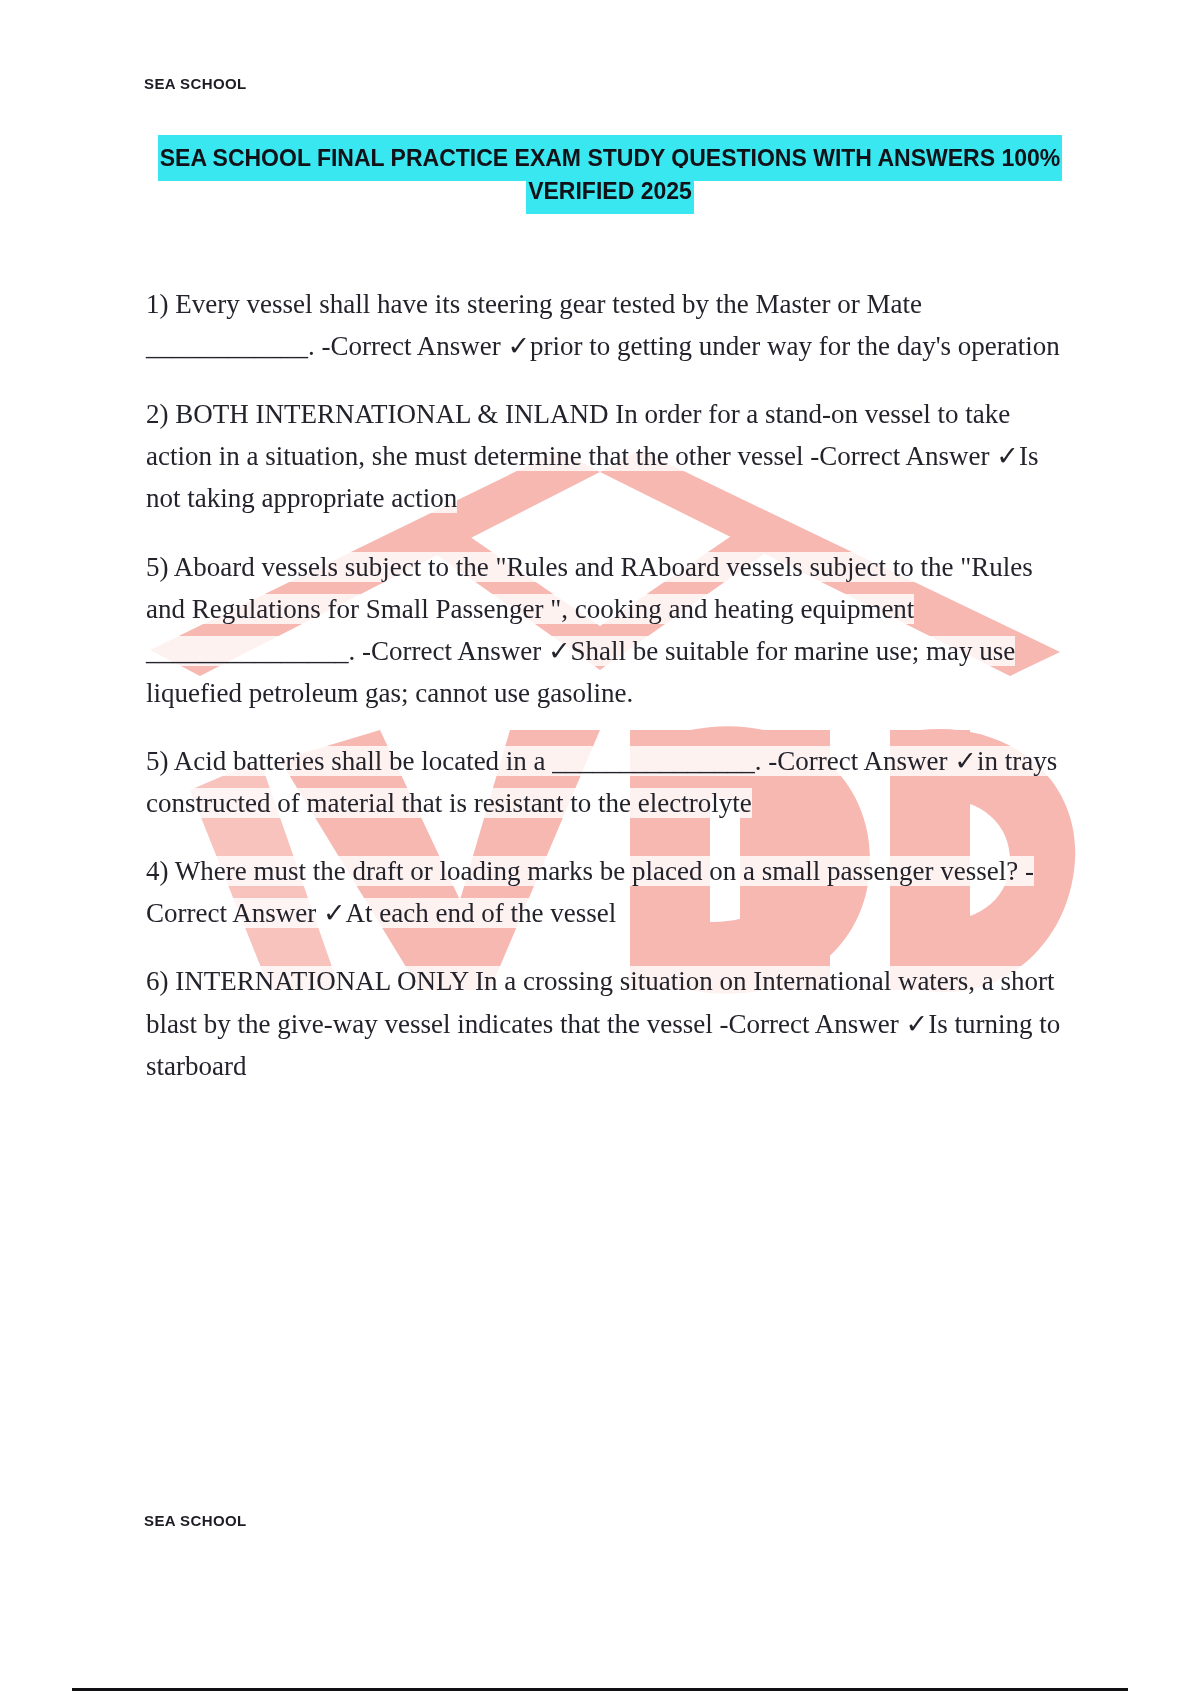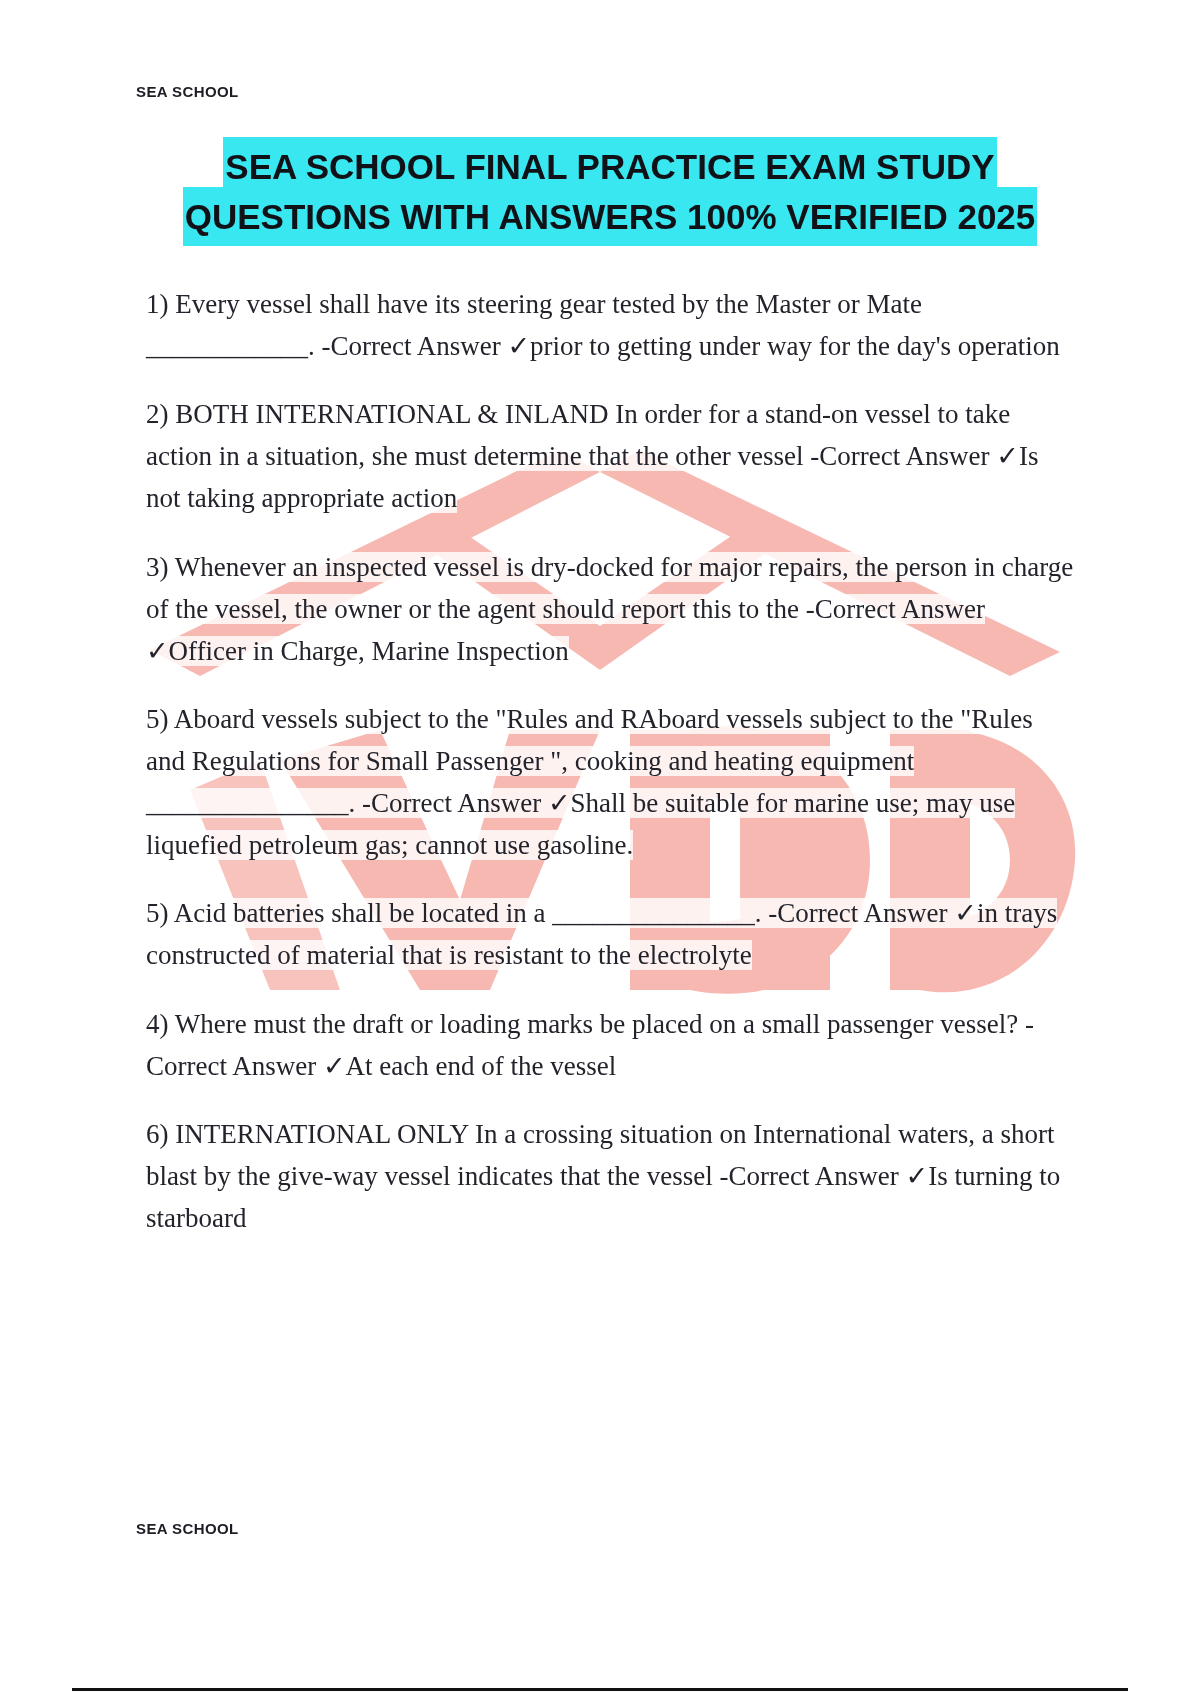--- a/index.html
+++ b/index.html
@@ -30,28 +30,27 @@
     width: 950px;
     height: 680px;
     opacity: 1;
     pointer-events: none;
     z-index: 0;
   }
 
   
   .brand-label {
     position: absolute;
-    left: 136px;
+    left: 144px;
     font-family: "Liberation Sans", sans-serif;
     font-weight: bold;
     font-size: 15px;
     letter-spacing: 0.4px;
     color: #1c1c24;
     z-index: 3;
-    margin-top: 8px;
   }
   .brand-top { top: 75px; }
   .brand-bottom { top: 1512px; }
 
   .bottom-rule {
     position: absolute;
     left: 72px;
     right: 72px;
     top: 1688px;
     height: 3px;
@@ -65,21 +64,21 @@
     left: 150px;
     top: 142px;
     width: 920px;
     text-align: center;
     z-index: 3;
   }
   .title-line {
     display: inline;
     font-family: "Liberation Sans", sans-serif;
     font-weight: bold;
-    font-size: 35px;
+    font-size: 23px;
     line-height: 1.42;
     color: #111118;
     background: #38e7ef;
     box-decoration-break: clone;
     -webkit-box-decoration-break: clone;
     padding: 10px 2px;
   }
 
   
   .content {
@@ -129,21 +128,20 @@
 
   <div class="brand-label brand-top">SEA SCHOOL</div>
 
   <div class="title-wrap">
     <span class="title-line">SEA SCHOOL FINAL PRACTICE EXAM STUDY QUESTIONS WITH ANSWERS 100% VERIFIED 2025</span>
   </div>
 
   <div class="content">
     <p class="qa"><span class="seg">1) Every vessel shall have its steering gear tested by the Master or Mate ____________. -Correct Answer ✓prior to getting under way for the day's operation</span></p>
     <p class="qa"><span class="seg">2) BOTH INTERNATIONAL &amp; INLAND In order for a stand-on vessel to take action in a situation, she must determine that the other vessel -Correct Answer ✓Is not taking appropriate action</span></p>
-    <p class="qa"><span class="seg">3) Whenever an inspected vessel is dry-docked for major repairs, the person in charge of the vessel, the owner or the agent should report this to the -Correct Answer ✓Officer in Charge, Marine Inspection</span></p>
     <p class="qa"><span class="seg">5) Aboard vessels subject to the "Rules and RAboard vessels subject to the "Rules and Regulations for Small Passenger ", cooking and heating equipment _______________. -Correct Answer ✓Shall be suitable for marine use; may use liquefied petroleum gas; cannot use gasoline.</span></p>
     <p class="qa"><span class="seg">5) Acid batteries shall be located in a _______________. -Correct Answer ✓in trays constructed of material that is resistant to the electrolyte</span></p>
     <p class="qa"><span class="seg">4) Where must the draft or loading marks be placed on a small passenger vessel? -Correct Answer ✓At each end of the vessel</span></p>
     <p class="qa"><span class="seg">6) INTERNATIONAL ONLY In a crossing situation on International waters, a short blast by the give-way vessel indicates that the vessel -Correct Answer ✓Is turning to starboard</span></p>
   </div>
 
   <div class="brand-label brand-bottom">SEA SCHOOL</div>
   <div class="bottom-rule"></div>
 
 </div>

